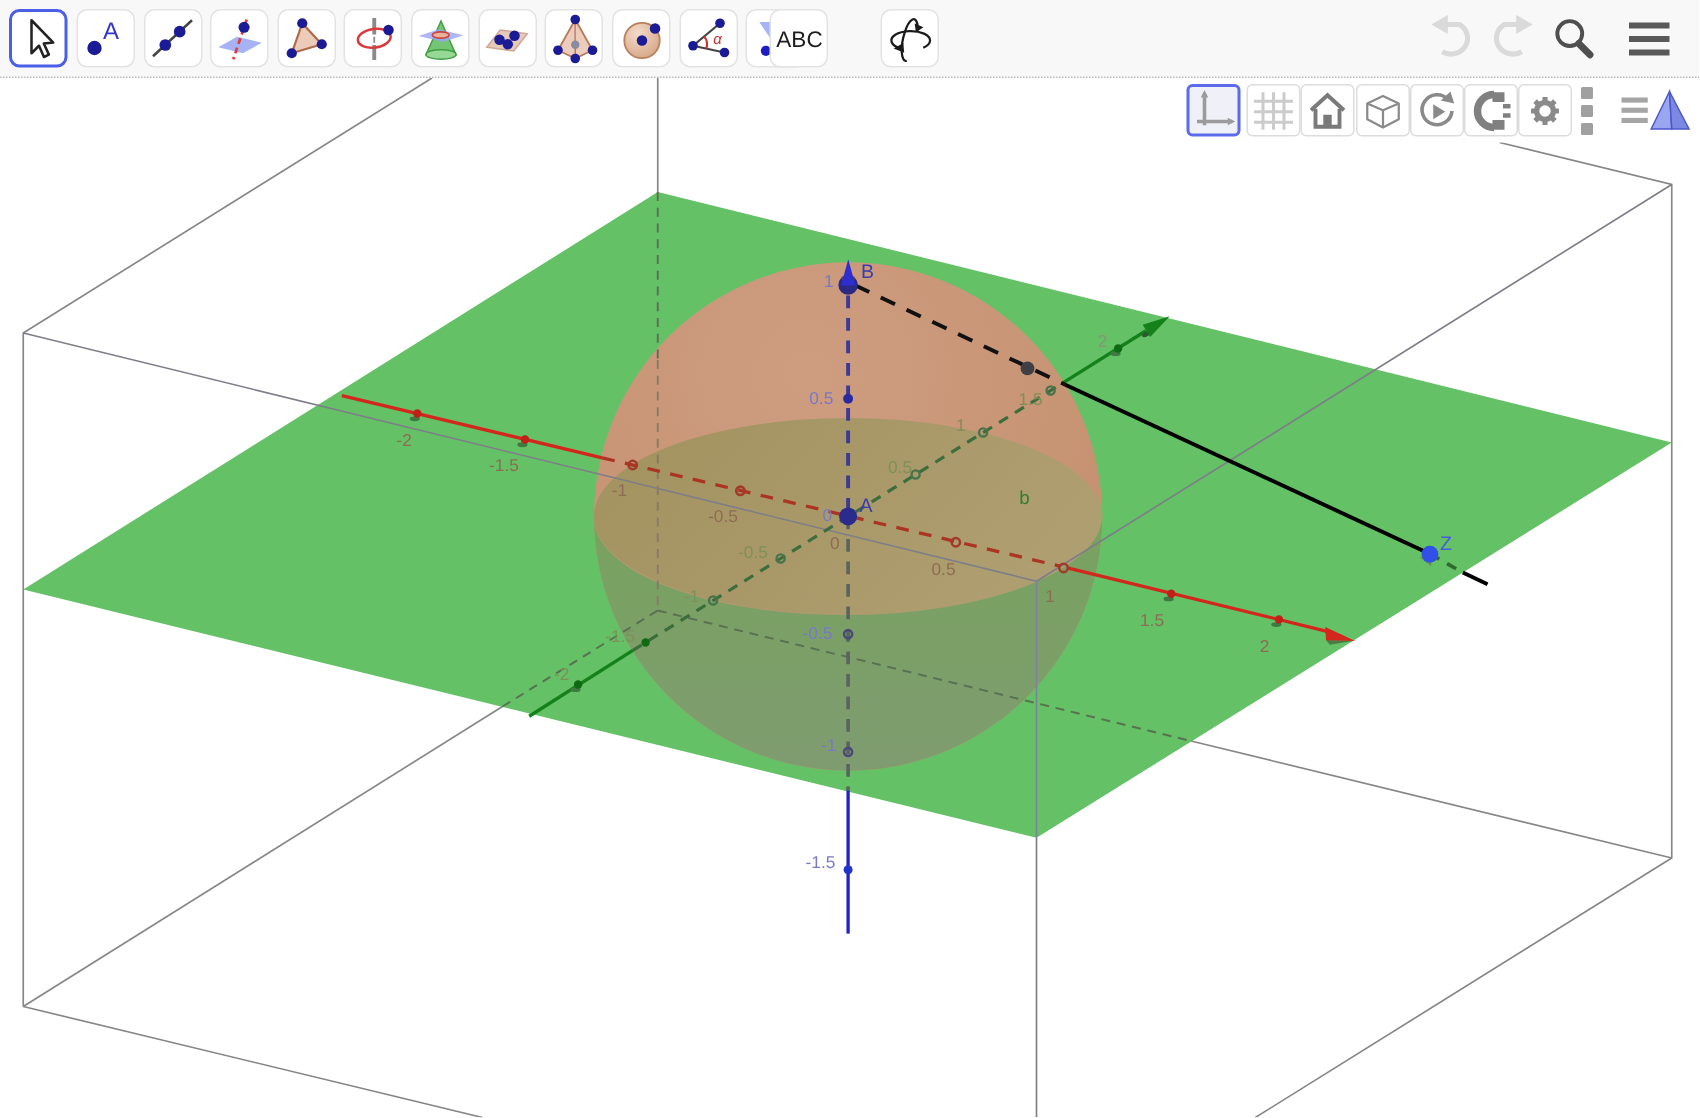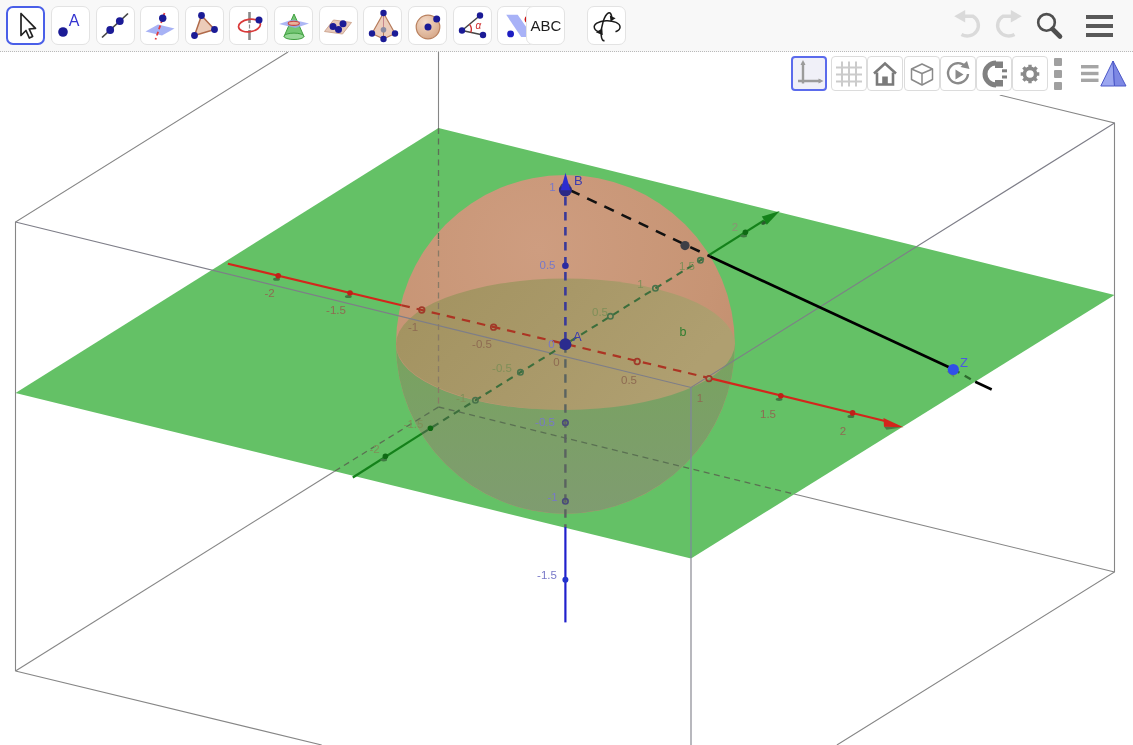--- a/index.html
+++ b/index.html
@@ -268,21 +268,21 @@
     <text x="20.5" y="20" font-size="10" fill="#d03030" font-family="Liberation Sans,sans-serif" font-style="italic">α</text>
       </svg>
     </div>
   <div class="tb" style="left:497.3px">
       <svg width="34" height="34">
     <polygon points="6.2,5.7 17.7,5.7 33.2,28 21.2,28" fill="#a8b2f7"></polygon>
     <circle cx="10.6" cy="24.9" r="3.4" fill="#1d1dc2"></circle>
         <circle cx="28" cy="10.5" r="3.4" fill="#cc1111"></circle>
       </svg>
     </div>
-  <div class="tb" style="left:526px">
+  <div class="tb" style="left:513px">
       <svg width="34" height="34">
     <text x="17" y="22" font-size="15" fill="#1d1d1d" text-anchor="middle" font-family="Liberation Sans,sans-serif">ABC</text>
       </svg>
     </div>
   <div class="tb" style="left:586.6px">
       <svg width="34" height="34">
     <path d="M 15.5,31.5 A 4.6,14.2 12 1 1 22.8,8.6" fill="none" stroke="#1a1a1a" stroke-width="1.5"></path>
     <polygon points="20.8,6.6 26.6,9.2 21.6,12.6" fill="#1a1a1a"></polygon>
     <path d="M 11.5,23.4 A 12.9,6.3 0 1 1 26.5,22.8" fill="none" stroke="#1a1a1a" stroke-width="1.5"></path>
     <polygon points="13.8,26.2 6.8,23.3 13.2,19.6" fill="#1a1a1a"></polygon>

